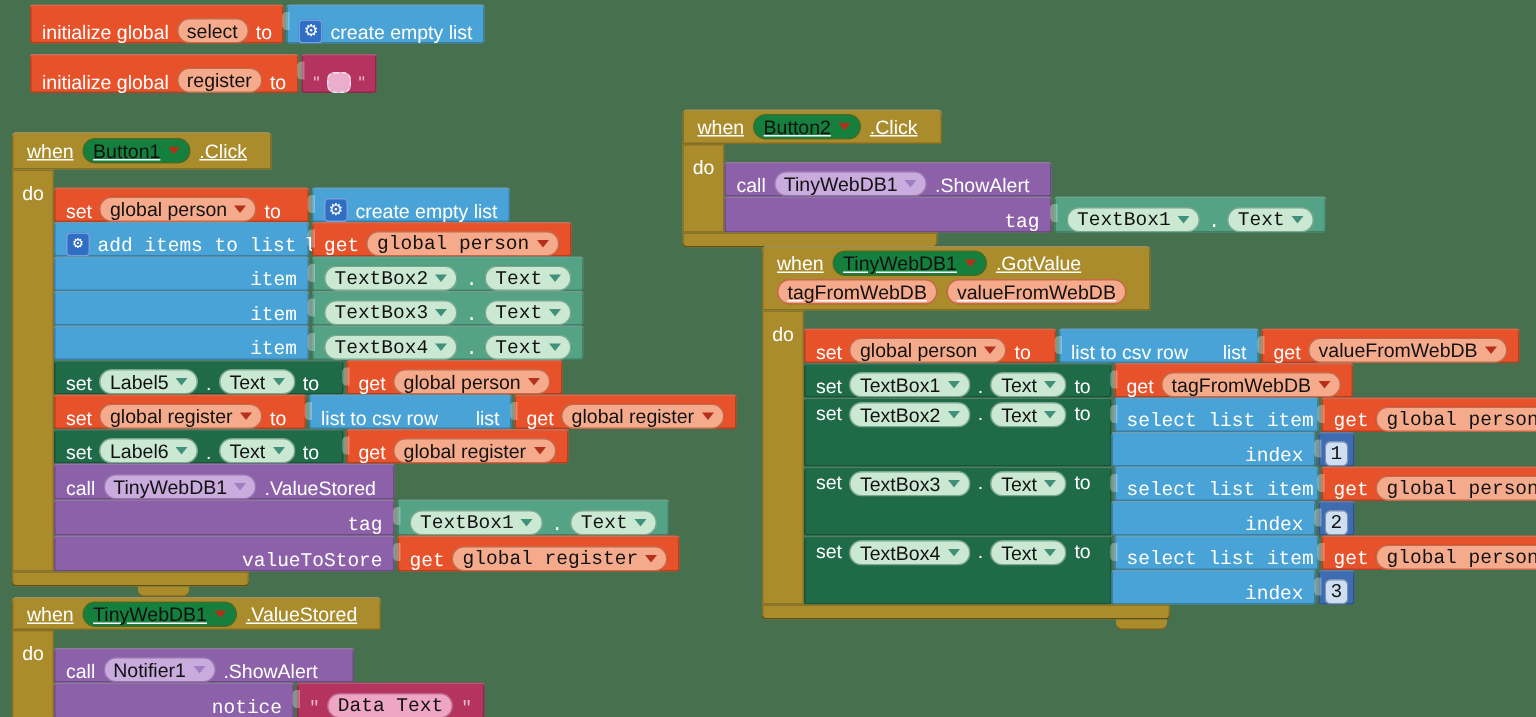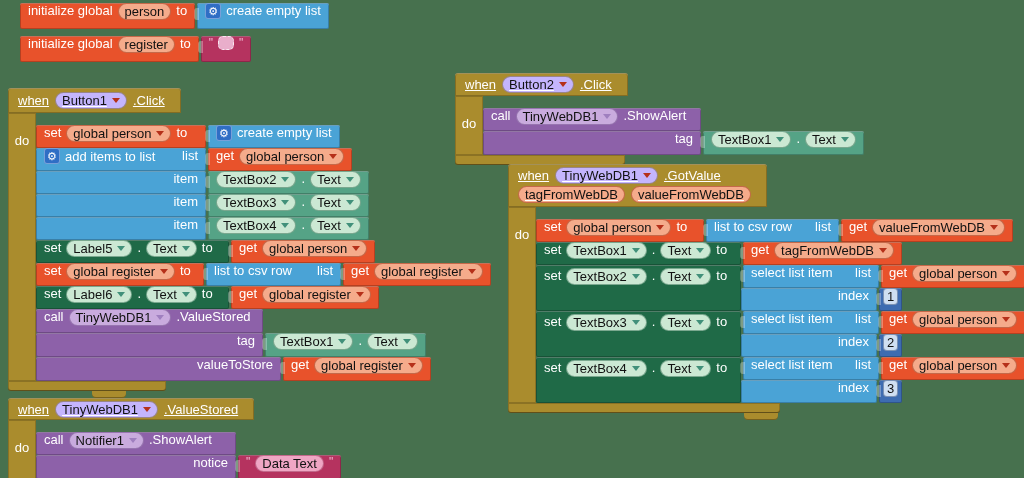--- a/index.html
+++ b/index.html
@@ -5,21 +5,21 @@
   * { box-sizing: border-box; margin: 0; padding: 0; }
   body { font-family: "Liberation Sans", sans-serif; }
   #canvas {
     position: relative; width: 1024px; height: 478px;
     background: #47714E; overflow: hidden;
     font-size: 13px; color: #fff;
   }
   .grp { position: absolute; }
   
   .blk {
-    display: flex; align-items: flex-start; gap: 5px;
+    display: flex; align-items: flex-end; gap: 5px;
     height: 23px; padding: 0 8px; white-space: nowrap;
     box-shadow: inset 0 1px 0 rgba(255,255,255,.25), inset 0 0 0 1px rgba(0,0,0,.22);
     border-radius: 2px; flex: none;
   }
   .h26 { height: 26px; }
   .h24 { height: 24px; }
   .jend { justify-content: flex-end; }
   .jsb  { justify-content: space-between; }
   
   .c-orange  { background: #E8522B; }
@@ -29,21 +29,21 @@
   .c-purple  { background: #8D61A9; }
   .c-magenta { background: #B5335F; }
   .c-navy    { background: #3D6CB1; }
   
   .pill {
     display: inline-flex; align-items: center; gap: 4px;
     height: 17px; padding: 0 6px; border-radius: 9px;
     color: #111; font-size: 13px; flex: none;
   }
   .p-salmon { background: #F5AB8B; border: 1px solid rgba(150,40,10,.5); }
-  .p-tan    { background: #c4b5fd; border: 1px solid rgba(110,85,20,.5); text-align: center; }
+  .p-tan    { background: #15803d; border: 1px solid rgba(110,85,20,.5); text-align: center; }
   .p-mint   { background: #CBE8D3; border: 1px solid rgba(25,90,60,.45); }
   .p-lav    { background: #C9ABDE; border: 1px solid rgba(90,50,120,.45); }
   .p-pink   { background: #EFA6C4; border: 1px solid rgba(140,30,70,.45); }
   .p-pale   { background: #CFDFF2; border: 1px solid rgba(40,70,120,.5); }
   .num { min-width: 14px; justify-content: center; padding: 0 3px; border-radius: 4px; }
   .empty-str { width: 16px; height: 14px; border-radius: 5px; background: #E9AECB; border: 1px dashed rgba(255,255,255,.7); }
   
   .car { width: 0; height: 0; border-left: 4px solid transparent; border-right: 4px solid transparent; border-top: 5px solid #B5301A; margin-left: 1px; flex: none; }
   .car-g { border-top-color: #41907A; }
   .car-p { border-top-color: #9F7FBF; }
@@ -52,58 +52,58 @@
     display: inline-flex; align-items: center; justify-content: center;
     width: 16px; height: 16px; border-radius: 3px; background: #2F6EC5;
     color: #fff; font-size: 11px; line-height: 1; flex: none;
     box-shadow: inset 0 0 0 1px rgba(255,255,255,.35);
   }
   
   .q { color: #F0BBD2; font-size: 12px; }
   
   .stmt { display: flex; align-items: flex-start; }
   .multi { display: flex; flex-direction: column; align-items: flex-start; }
-  .mrow { display: flex; align-items: flex-start; }
+  .mrow { display: flex; align-items: flex-start; font-family: Liberation Mono, monospace; }
   .tallc { height: 46px; align-items: flex-start; padding-top: 3px; }
   .sock { position: relative; margin-left: 2px; }
   .sock::before {
     content: ""; position: absolute; left: -3px; top: 5px; width: 5px; height: 12px;
     border-radius: 3px 0 0 3px; background: rgba(255,255,255,.30);
   }
   
   .evt { position: absolute; display: flex; flex-direction: column; align-items: flex-start; }
   .evt-h {
     background: #AA8C2D; display: flex; align-items: center; gap: 6px;
     min-height: 25px; padding: 0 16px 0 10px; border-radius: 3px 3px 0 0;
     box-shadow: inset 0 1px 0 rgba(255,255,255,.25), inset 0 0 0 1px rgba(0,0,0,.22);
     text-decoration: underline;
   }
   .evt-h.two { flex-direction: column; align-items: flex-start; gap: 2px; padding: 3px 16px 4px 10px; }
   .hline { display: flex; align-items: center; gap: 6px; }
   .evt-b { display: flex; align-items: flex-start; }
   .evt-spine {
     background: #AA8C2D; width: 28px; align-self: stretch;
-    text-align: center; padding-top: 20px;
+    text-align: center; padding-top: 8px;
     box-shadow: inset 0 0 0 1px rgba(0,0,0,.18);
   }
   .evt-rows { display: flex; flex-direction: column; align-items: flex-start; margin-top: 12px; }
   .evt-f { background: #AA8C2D; height: 10px; border-radius: 0 0 3px 3px; box-shadow: inset 0 -1px 0 rgba(0,0,0,.3), inset 0 0 0 1px rgba(0,0,0,.18); }
   .evt-tab { background: #AA8C2D; height: 7px; width: 34px; border-radius: 0 0 4px 4px; box-shadow: inset 0 -1px 0 rgba(0,0,0,.3); }
 </style>
 </head>
 <body>
 
 <div id="canvas">
 
   <div class="grp" style="left:20px;top:3px">
     <div class="stmt">
       <div class="blk c-orange h26">
         <span>initialize global</span>
         <span class="pill p-salmon">
-            <span>person</span>
+            <span>select</span>
           </span>
         <span>to</span>
       </div>
       <div class="blk c-blue h26 sock">
         <span class="gear">⚙</span>
         <span>create empty list</span>
       </div>
     </div>
   </div>
 
@@ -306,21 +306,21 @@
                   <span class="car car-g"></span>
                 </span>
               <span>.</span>
               <span class="pill p-mint">
                   <span>Text</span>
                   <span class="car car-g"></span>
                 </span>
             </div>
           </div>
           <div class="mrow">
-            <div class="blk c-purple jend h24" style="width:245px">
+            <div class="blk c-purple jend h24" style="width:227px">
                 <span>valueToStore</span>
               </div>
             <div class="blk c-orange h24 sock">
               <span>get</span>
               <span class="pill p-salmon">
                   <span>global register</span>
                   <span class="car"></span>
                 </span>
             </div>
           </div>
@@ -346,21 +346,21 @@
         <div class="multi">
           <div class="blk c-purple" style="width:200px">
             <span>call</span>
             <span class="pill p-lav">
                 <span>Notifier1</span>
                 <span class="car car-p"></span>
               </span>
             <span>.ShowAlert</span>
           </div>
           <div class="mrow">
-            <div class="blk c-purple jend h24" style="width:200px">
+            <div class="blk c-purple jend h24" style="width:160px">
                 <span>notice</span>
               </div>
             <div class="blk c-magenta h24 sock">
               <span class="q">"</span>
               <span class="pill p-pink">
                   <span>Data Text</span>
                 </span>
               <span class="q">"</span>
             </div>
           </div>

